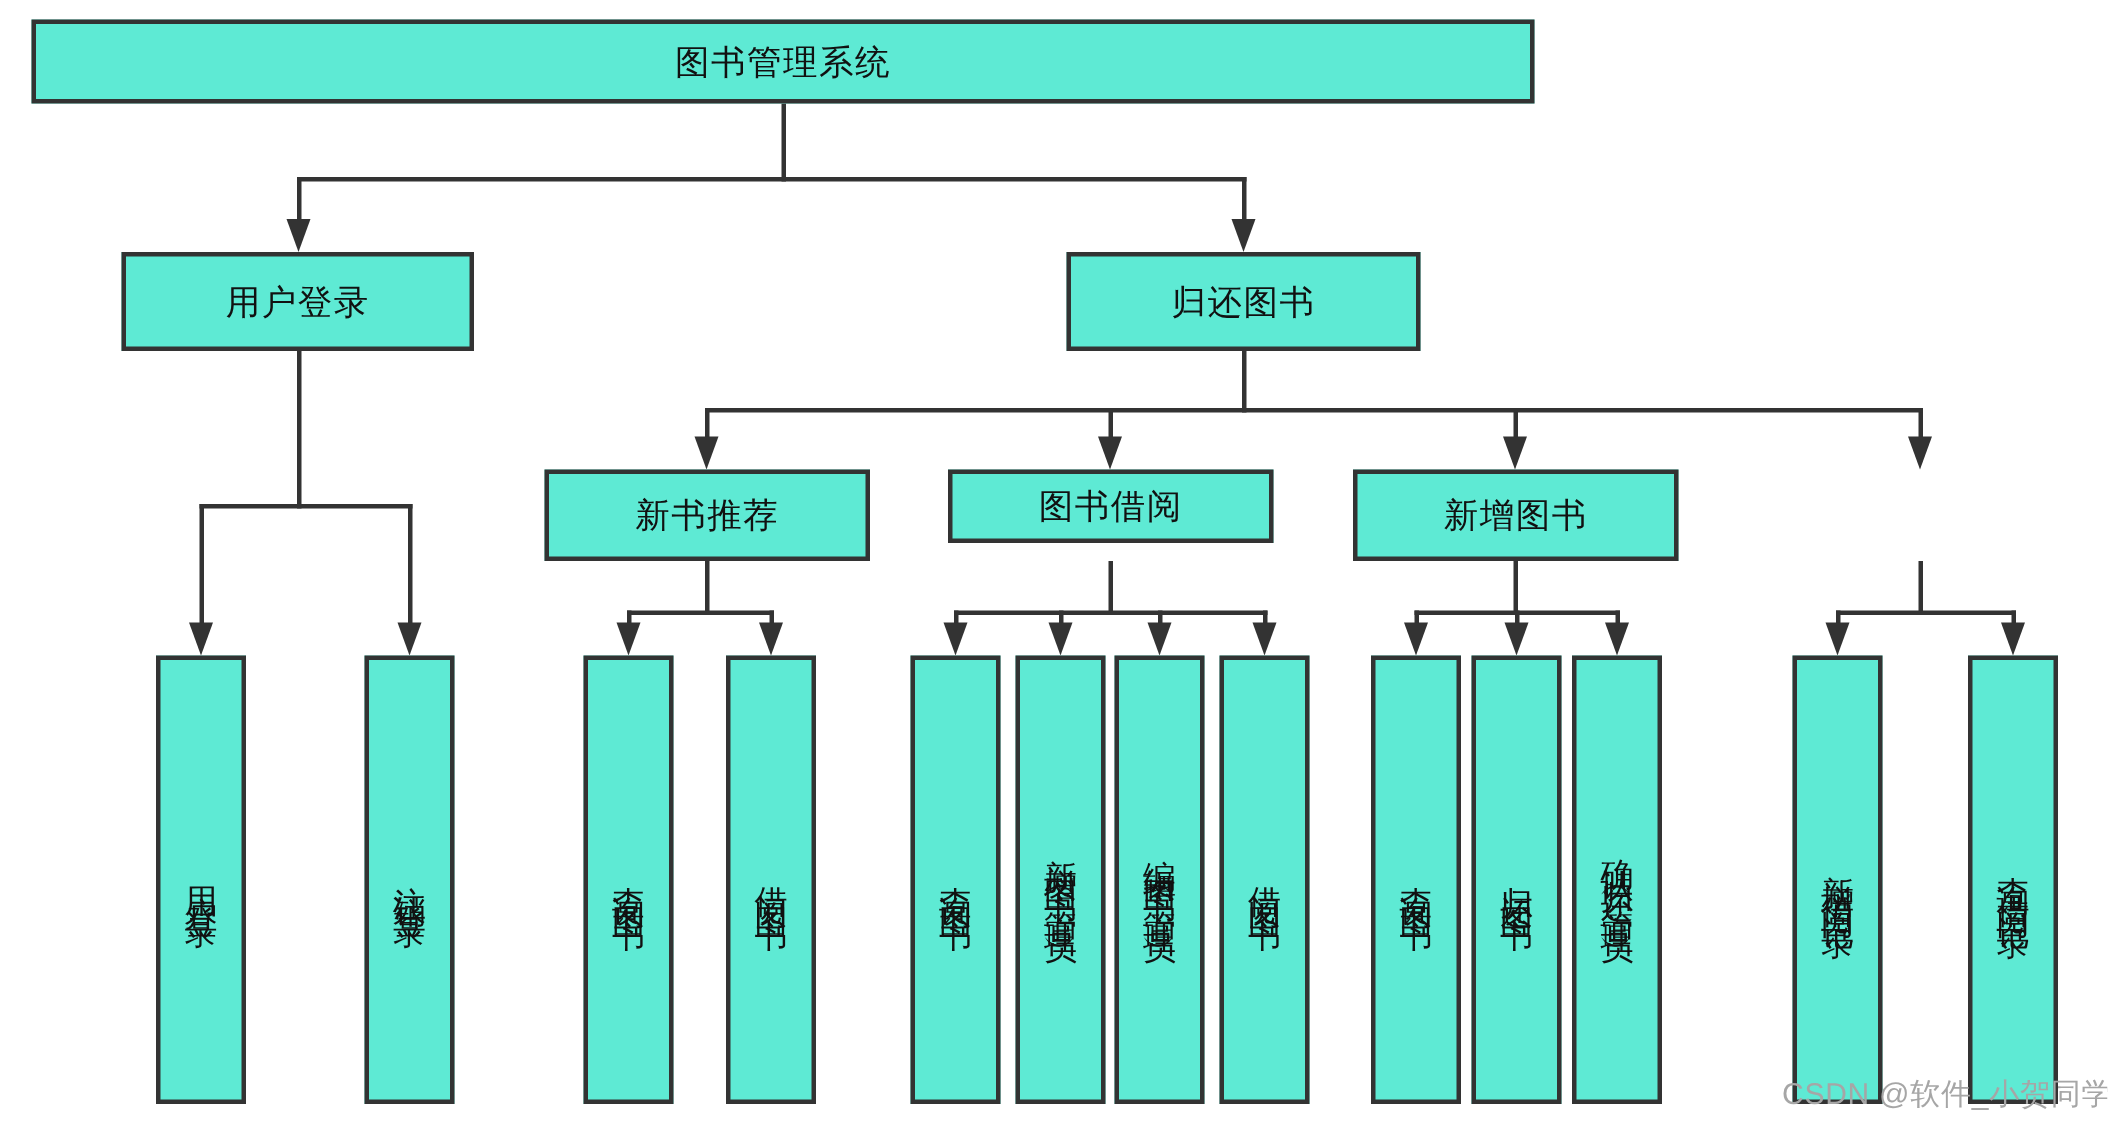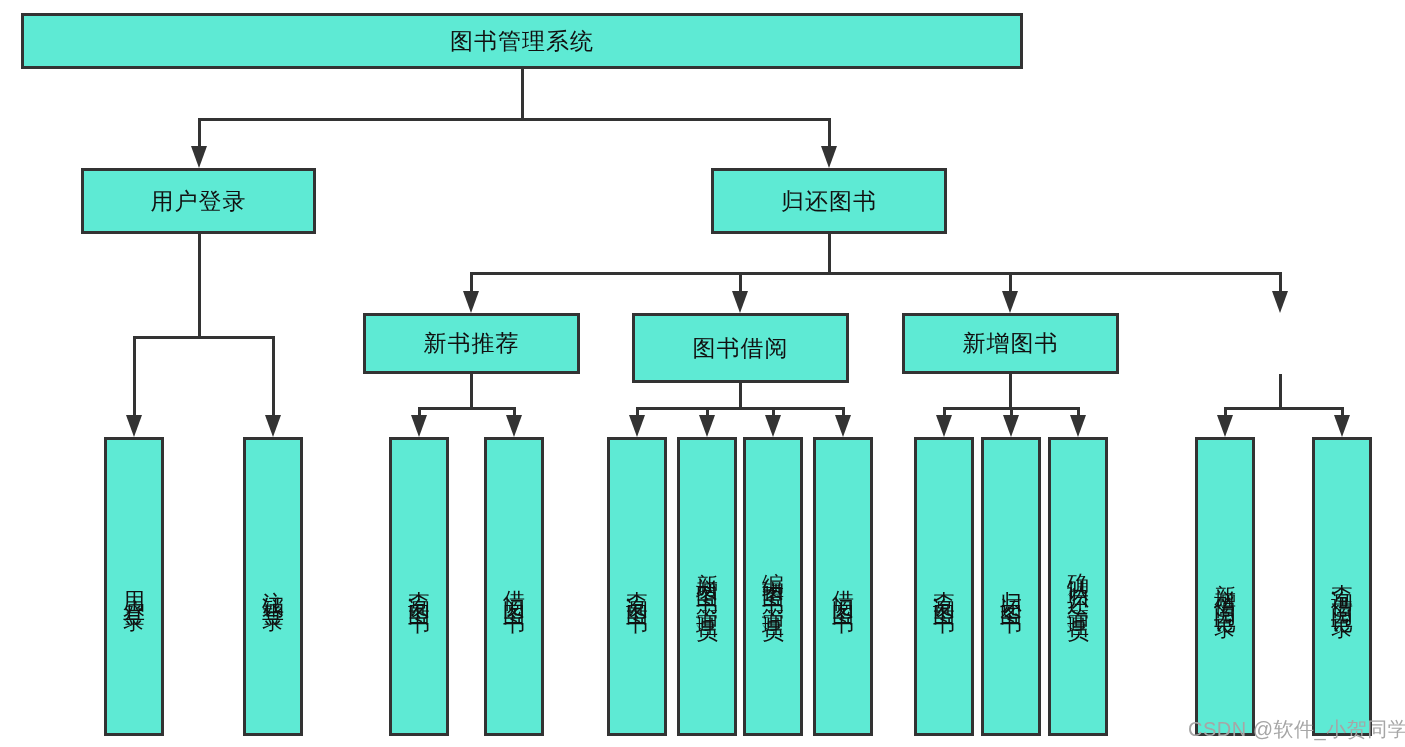--- a/index.html
+++ b/index.html
@@ -95,21 +95,21 @@
   <div class="node box-h" style="left: 81px; top: 168px; width: 235px; height: 66px; border-color: rgb(51, 51, 51); color: rgb(17, 17, 17);">
     <span class="lbl">用户登录</span>
   </div>
   <div class="node box-h" style="left: 711px; top: 168px; width: 236px; height: 66px; border-color: rgb(51, 51, 51); color: rgb(17, 17, 17);">
     <span class="lbl">归还图书</span>
   </div>
 
   <div class="node box-h" style="left: 363px; top: 313px; width: 217px; height: 61px; border-color: rgb(51, 51, 51); color: rgb(17, 17, 17); text-align: right;">
     <span class="lbl">新书推荐</span>
   </div>
-  <div class="node box-h" style="left: 632px; top: 313px; width: 217px; height: 70px; border-color: rgb(51, 51, 51); color: rgb(17, 17, 17);">
+  <div class="node box-h" style="left: 632px; top: 313px; width: 217px; height: 49px; border-color: rgb(51, 51, 51); color: rgb(17, 17, 17);">
     <span class="lbl">图书借阅</span>
   </div>
   <div class="node box-h" style="left: 902px; top: 313px; width: 217px; height: 61px; border-color: rgb(51, 51, 51); color: rgb(17, 17, 17);">
     <span class="lbl">新增图书</span>
   </div>
 
   <div class="node box-v" style="left: 104px; top: 437px; width: 60px; height: 299px; border-color: rgb(51, 51, 51); color: rgb(17, 17, 17);">
     <span class="vlbl">用户登录</span>
   </div>
   <div class="node box-v" style="left: 243px; top: 437px; width: 60px; height: 299px; border-color: rgb(51, 51, 51); color: rgb(17, 17, 17);">

